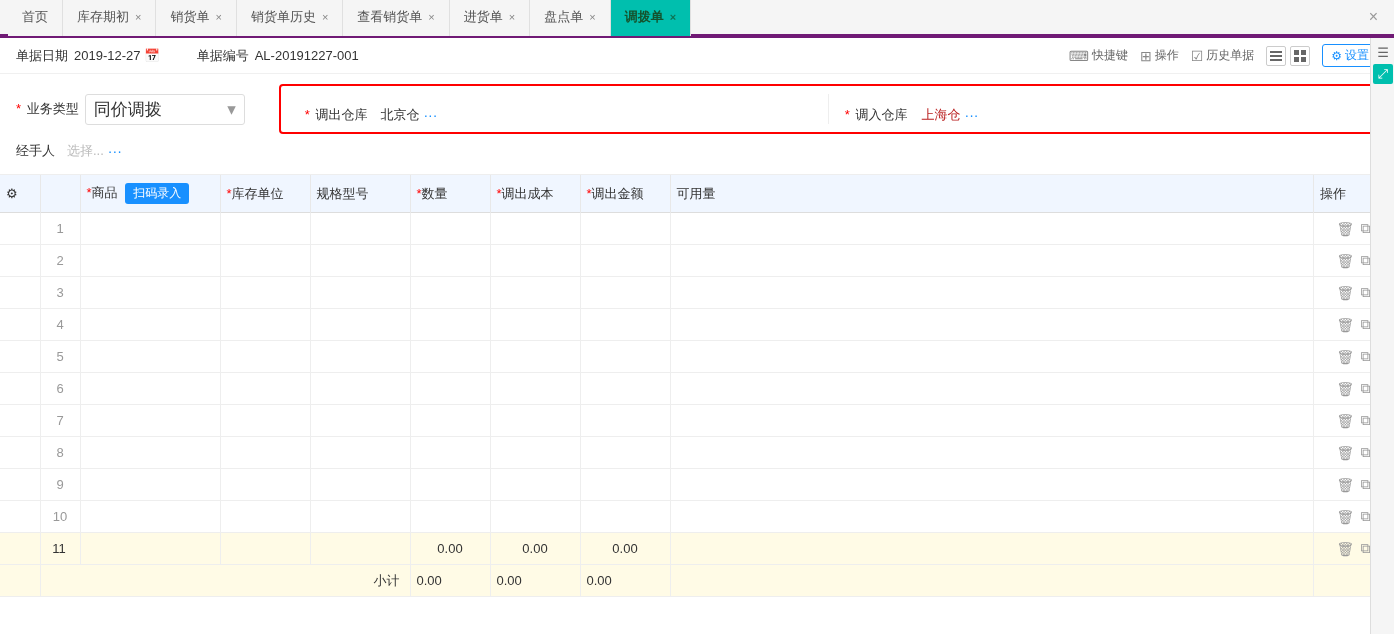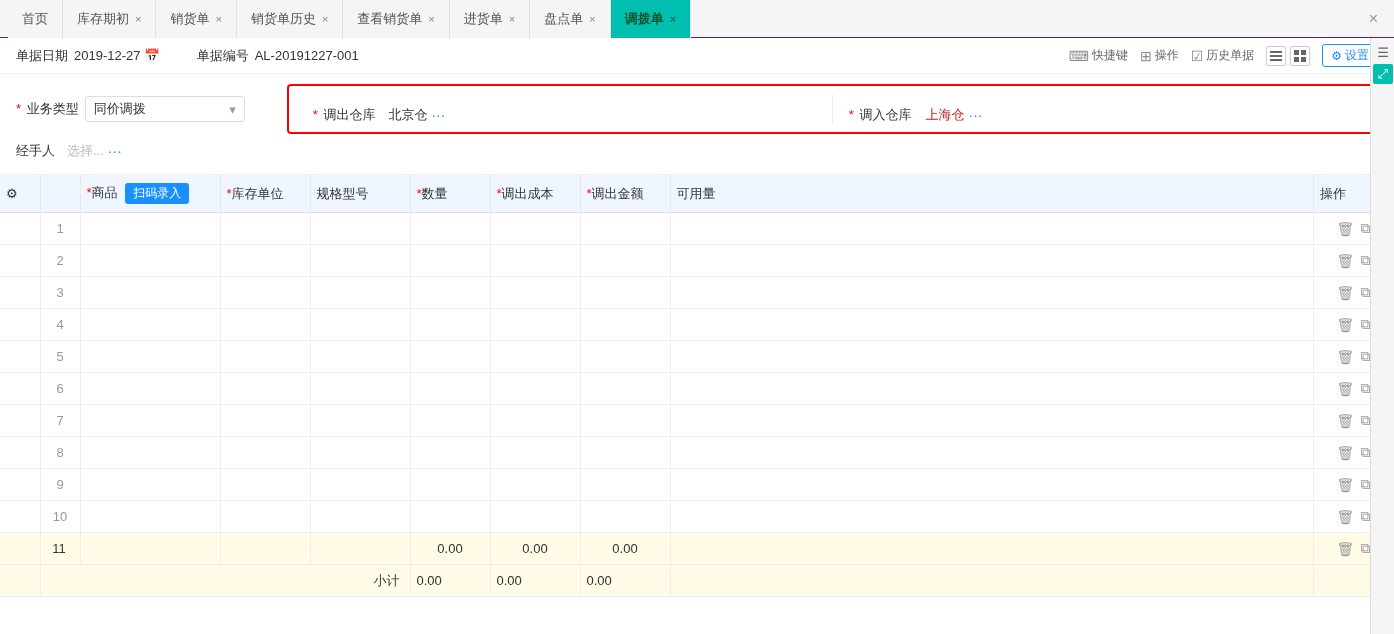--- a/index.html
+++ b/index.html
@@ -2,21 +2,21 @@
 <html><head>
   <meta charset="utf-8">
   <style>
     * { box-sizing: border-box; margin: 0; padding: 0; }
     body { font-family: 'Microsoft YaHei', Arial, sans-serif; font-size: 13px; color: #333; background: #fff; overflow: hidden; }
 
     
     .tab-bar {
       display: flex; align-items: center;
       background: #f5f5f5;
-      border-bottom: 1px solid #701a75;
+      border-bottom: 4px solid #701a75;
       height: 38px;
       padding: 12px 8px;
     }
     .tab {
       display: flex; align-items: center;
       padding: 0 14px;
       height: 38px;
       cursor: pointer;
       font-size: 13px;
       color: #555;
@@ -46,21 +46,21 @@
     
     .form-area {
       padding: 10px 16px 6px 16px;
       border-bottom: 1px solid #eee;
     }
     .form-row {
       display: flex;
       align-items: center;
       margin-bottom: 8px;
       flex-wrap: wrap;
-      gap: 12px;
+      gap: 4px;
     }
     .form-field {
       display: flex;
       align-items: center;
       margin-right: 20px;
       justify-content: space-between;
     }
     .field-label {
       color: #333;
       margin-right: 6px;
@@ -79,21 +79,21 @@
       cursor: pointer;
     }
     .dropdown-btn {
       display: flex; align-items: center;
       border: 1px solid #ddd;
       border-radius: 3px;
       padding: 3px 8px;
       background: #fff;
       cursor: pointer;
       min-width: 100px;
-      font-size: 13px;
+      font-size: 17px;
     }
     .dropdown-btn .arrow {
       margin-left: auto;
       color: #999;
     }
     .more-btn {
       color: #1890ff;
       cursor: pointer;
       font-size: 14px;
       margin-left: 4px;

